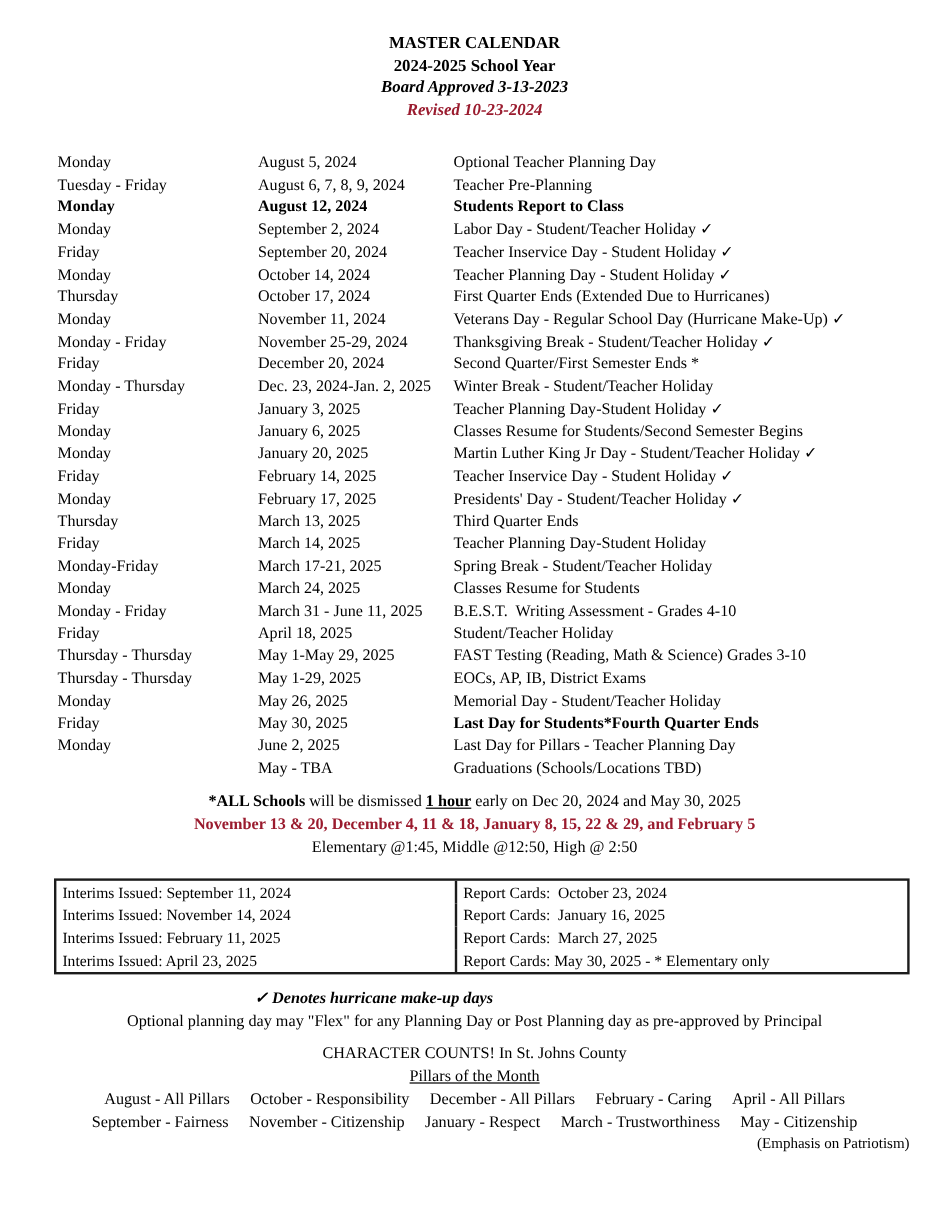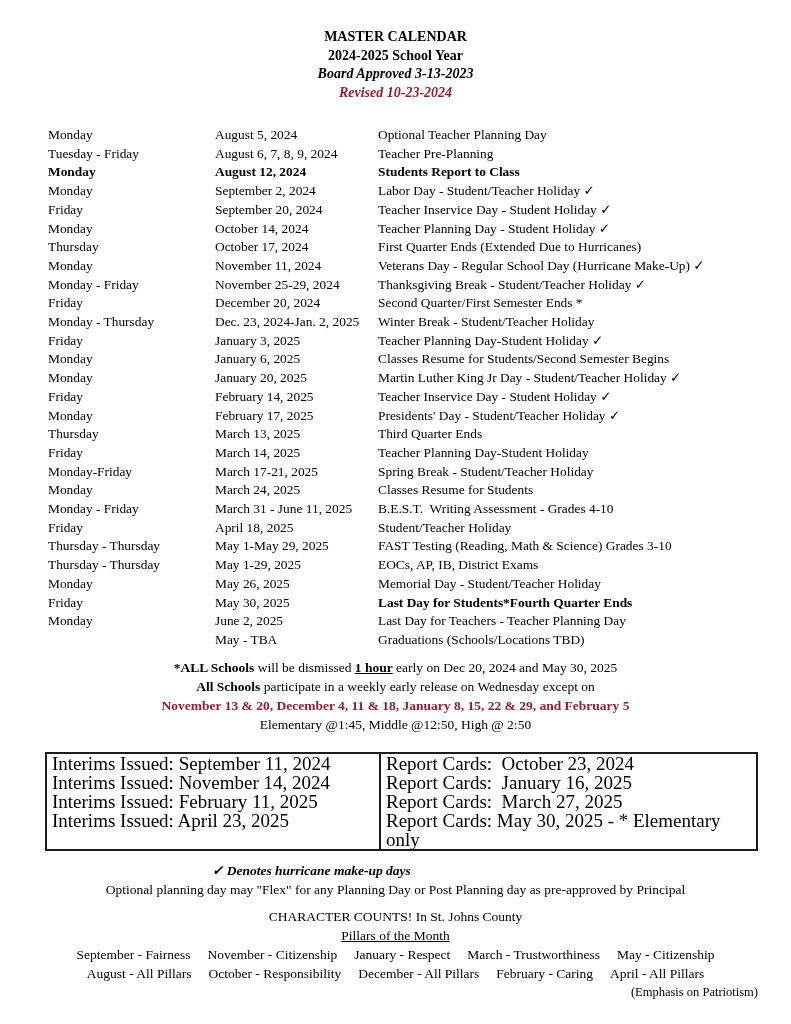--- a/index.html
+++ b/index.html
@@ -23,21 +23,21 @@
   .calendar{margin:24px 0 0 48px;font-size:13.4px;}
   .cal-row{display:flex;line-height:18.7px;}
   .col-day{width:167px;flex:none;white-space:pre-wrap;}
   .col-date{width:163px;flex:none;white-space:pre-wrap;}
   .col-event{flex:1;white-space:pre-wrap;}
 
   
   .notes{margin-top:8px;text-align:center;font-size:13.5px;line-height:19.2px;}
 
   
-  .issued-table{margin:17px 0 0 45px;width:709px;border:2px solid #1c1c1c;font-size:19px;}
+  .issued-table{margin:17px 0 0 45px;width:709px;border:2px solid #1c1c1c;font-size:13px;}
   .issued-row{display:flex;line-height:19px;}
   .issued-left{width:327px;flex:none;border-right:2px solid #1c1c1c;padding-left:5px;white-space:pre-wrap;}
   .issued-right{flex:1;padding-left:5px;white-space:pre-wrap;}
 
   
   .footer{font-size:13.5px;line-height:19px;}
   .denotes{margin:10px 0 0 212px;font-weight:bold;font-style:italic;}
   .optional{text-align:center;}
   .character{margin-top:8px;text-align:center;}
   .pillars-title{text-align:center;text-decoration:underline;}
@@ -209,33 +209,32 @@
 
     <div class="cal-row">
       <span class="col-day">Friday</span>
       <span class="col-date">May 30, 2025</span>
       <span class="col-event b">Last Day for Students*Fourth Quarter Ends</span>
     </div>
 
     <div class="cal-row">
       <span class="col-day">Monday</span>
       <span class="col-date">June 2, 2025</span>
-      <span class="col-event">Last Day for Teachers - Teacher Planning Day</span>
+      <span class="col-event">Last Day for Pillars - Teacher Planning Day</span>
     </div>
 
     <div class="cal-row">
       <span class="col-day"></span>
       <span class="col-date">May - TBA</span>
       <span class="col-event">Graduations (Schools/Locations TBD)</span>
     </div>
   </div>
 
   <div class="notes">
     <div class="note-line"><span class="b">*ALL Schools</span><span> will be dismissed </span><span class="b u">1 hour</span><span> early on Dec 20, 2024 and May 30, 2025</span></div>
-    <div class="note-line"><span class="b">All Schools</span><span> participate in a weekly early release on Wednesday except on</span></div>
     <div class="note-line"><span class="b red">November 13 &amp; 20, December 4, 11 &amp; 18, January 8, 15, 22 &amp; 29, and February 5</span></div>
     <div class="note-line"><span>Elementary @1:45, Middle @12:50, High @ 2:50</span></div>
   </div>
 
   <div class="issued-table" id="issued-rows">
     <div class="issued-row">
       <span class="issued-left">Interims Issued: September 11, 2024</span>
       <span class="issued-right">Report Cards:  October 23, 2024</span>
     </div>
 
@@ -253,18 +252,18 @@
       <span class="issued-left">Interims Issued: April 23, 2025</span>
       <span class="issued-right">Report Cards: May 30, 2025 - * Elementary only</span>
     </div>
   </div>
 
   <div class="footer">
     <div class="denotes">✓ Denotes hurricane make-up days</div>
     <div class="optional">Optional planning day may "Flex" for any Planning Day or Post Planning day as pre-approved by Principal</div>
     <div class="character">CHARACTER COUNTS! In St. Johns County</div>
     <div class="pillars-title">Pillars of the Month</div>
+    <div class="pillars-row" id="pillars-row1"><span>August - All Pillars</span><span>October - Responsibility</span><span>December - All Pillars</span><span>February - Caring</span><span>April - All Pillars</span></div>
     <div class="pillars-row" id="pillars-row2"><span>September - Fairness</span><span>November - Citizenship</span><span>January - Respect</span><span>March - Trustworthiness</span><span>May - Citizenship</span></div>
-    <div class="pillars-row" id="pillars-row1"><span>August - All Pillars</span><span>October - Responsibility</span><span>December - All Pillars</span><span>February - Caring</span><span>April - All Pillars</span></div>
     <div class="emphasis">(Emphasis on Patriotism)</div>
   </div>
 
 </div>
 
 </body></html>

